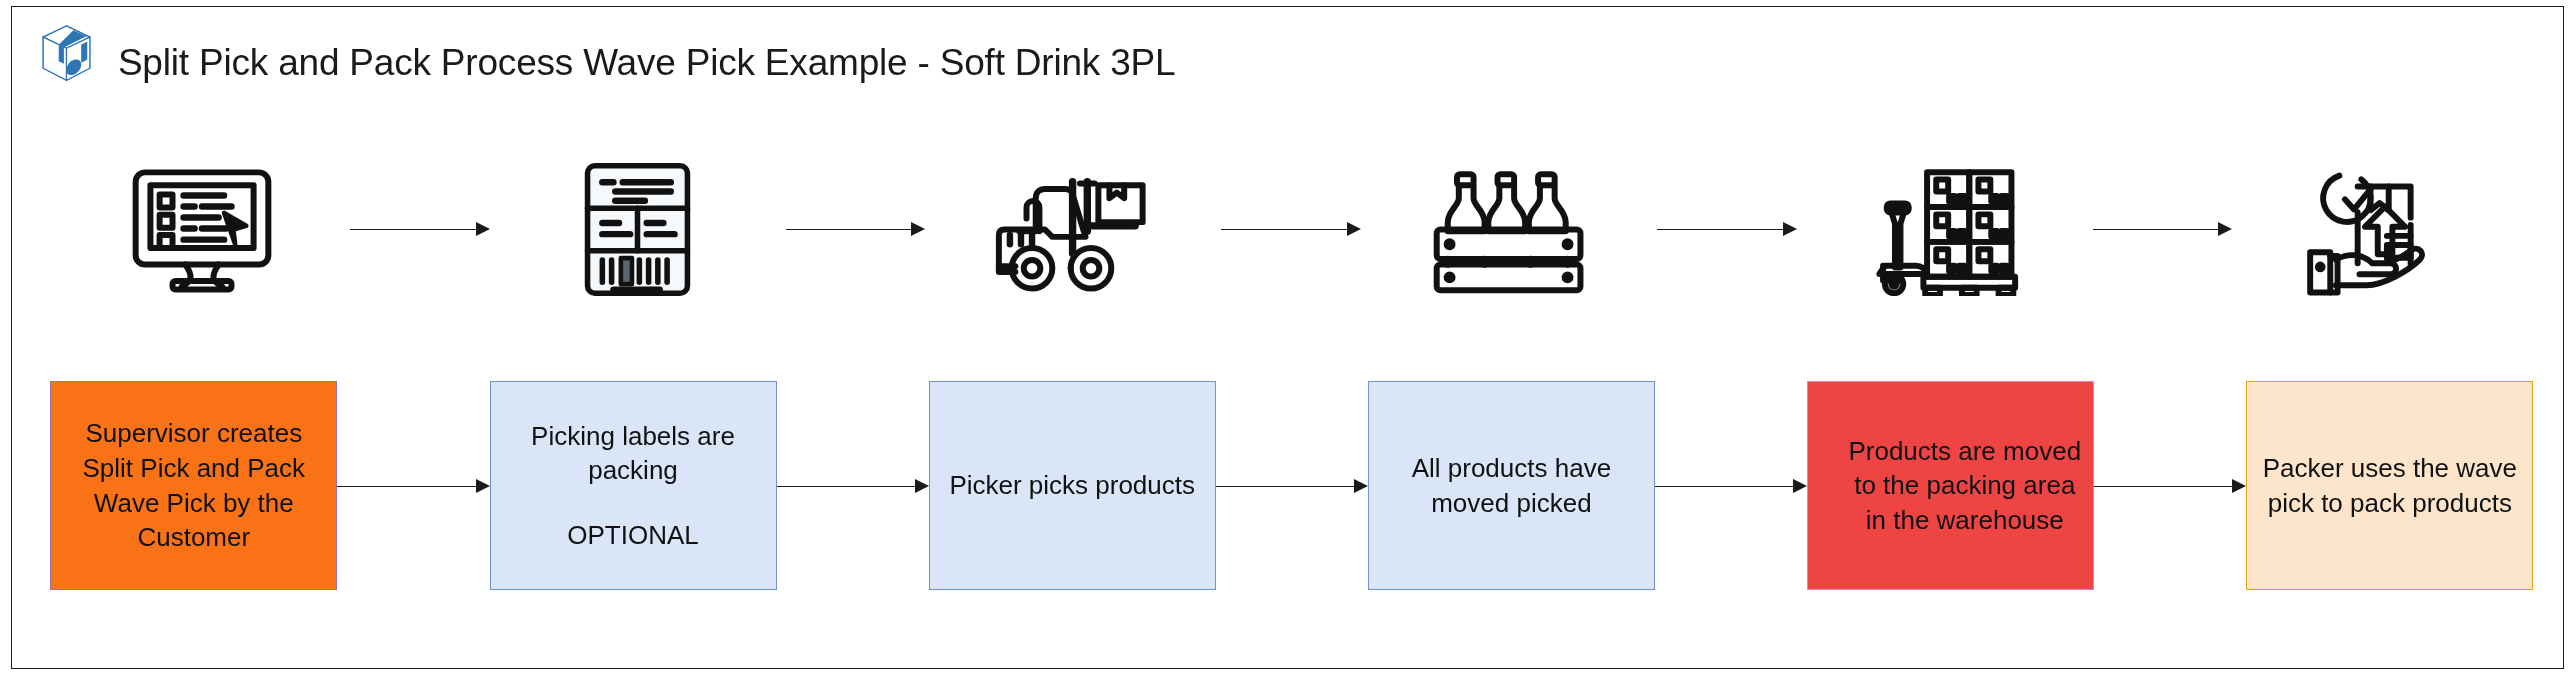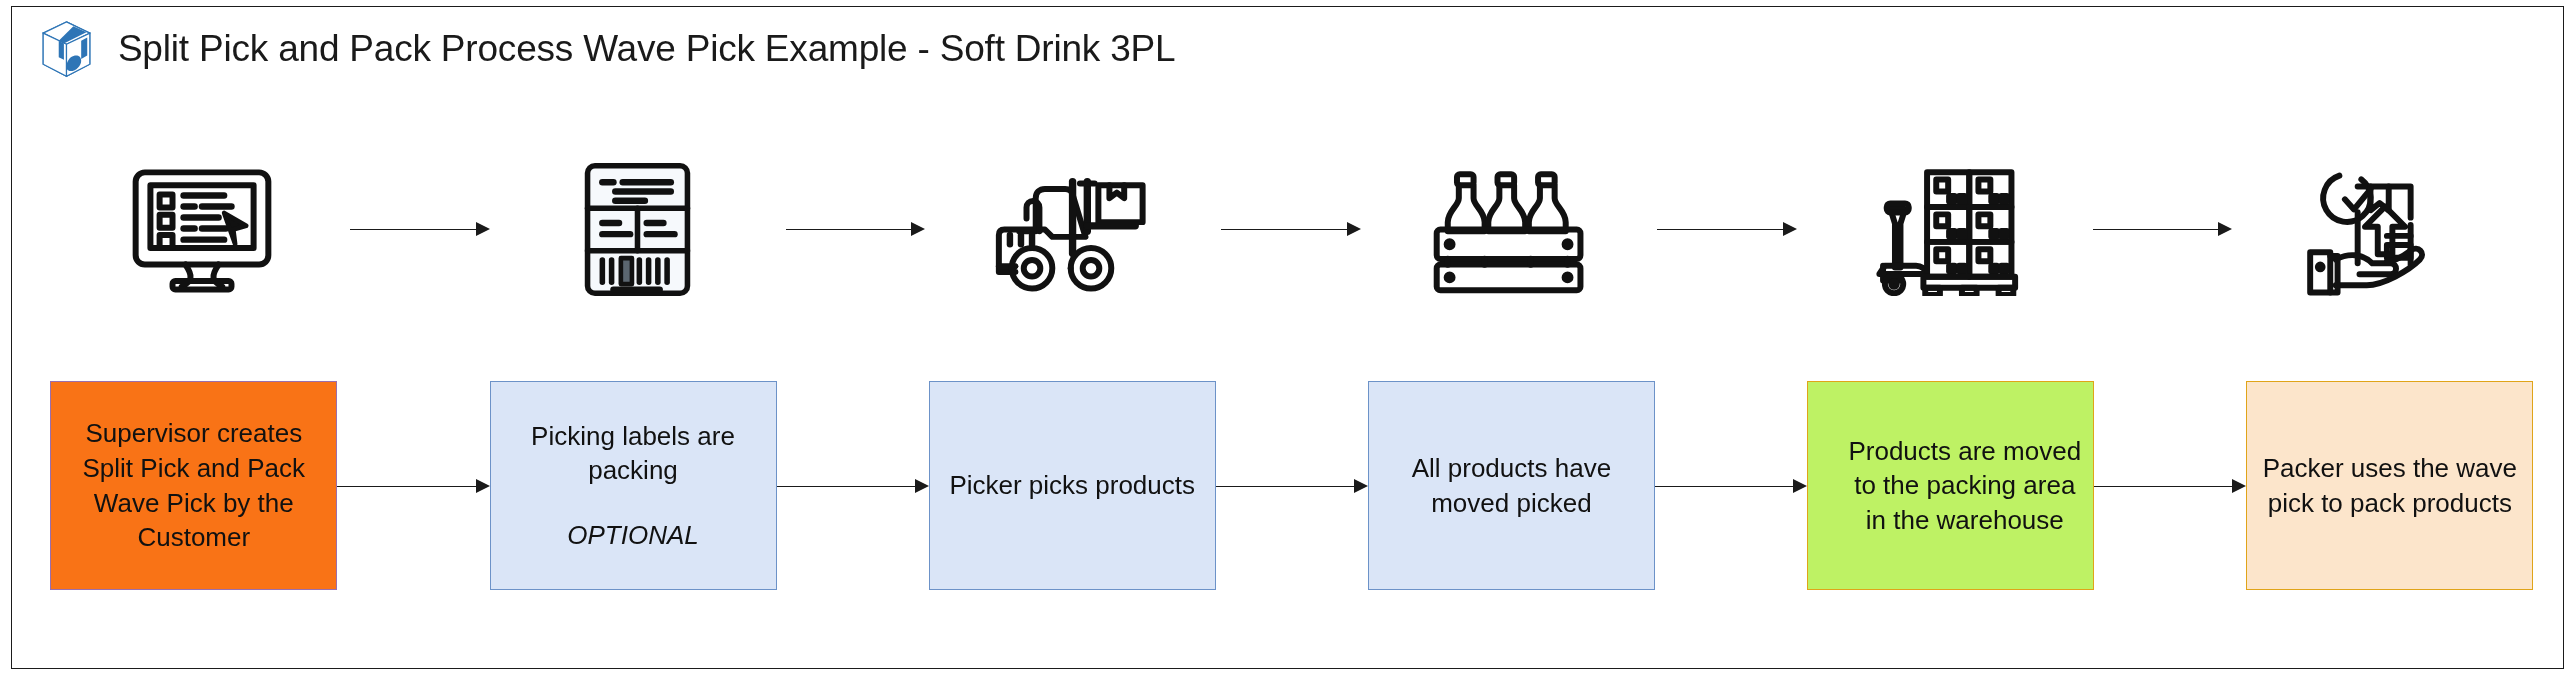--- a/index.html
+++ b/index.html
@@ -29,21 +29,21 @@
     background: #ffffff;
   }
 
   
   .header {
     position: absolute;
     left: 26px;
     top: 7px;
     height: 70px;
     display: flex;
-    align-items: center;
+    align-items: flex-end;
     gap: 22.6px;
   }
   .logo {
     width: 57px;
     height: 61px;
     flex: none;
   }
   .page-title {
     font-size: 37px;
     font-weight: 400;
@@ -124,21 +124,20 @@
     padding: 7px 8.7px;
     font-size: 26px;
     line-height: 1.33;
     color: #111;
   }
   .proc-box .line-main {
     display: block;
   }
   .proc-box .line-note {
     display: block;
-    font-style: italic;
     margin-top: 30px;
   }
   .box-arrow {
     flex: 1 1 auto;
     height: 19px;
     position: relative;
     min-width: 31px;
   }
   .box-arrow .shaft {
     position: absolute;
@@ -388,21 +387,21 @@
       </div>
 
       <div class="proc-box" id="b4" style="background: rgb(218, 229, 247); border-color: rgb(108, 146, 200);">
         <span class="line-main">All products have moved picked</span>
       </div>
       <div class="box-arrow">
         <span class="shaft"></span>
         <span class="head"></span>
       </div>
 
-      <div class="proc-box" id="b5" style="background: #bef264; border-color: rgb(224, 164, 25); padding-left: 37px;">
+      <div class="proc-box" id="b5" style="background: #ef4444; border-color: rgb(224, 164, 25); padding-left: 37px;">
         <span class="line-main">Products are moved to the packing area in the warehouse</span>
       </div>
       <div class="box-arrow">
         <span class="shaft"></span>
         <span class="head"></span>
       </div>
 
       <div class="proc-box" id="b6" style="background: rgb(252, 229, 203); border-color: rgb(224, 164, 25);">
         <span class="line-main">Packer uses the wave pick to pack products</span>
       </div>

